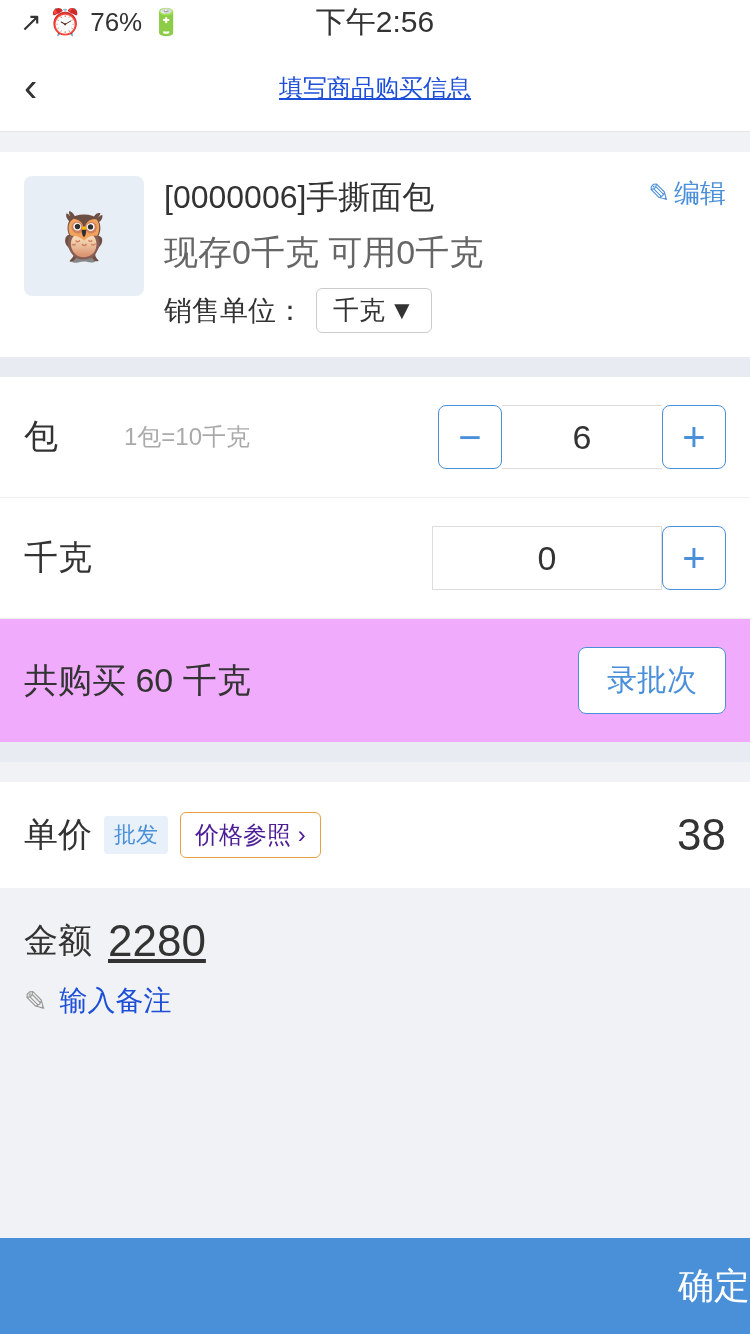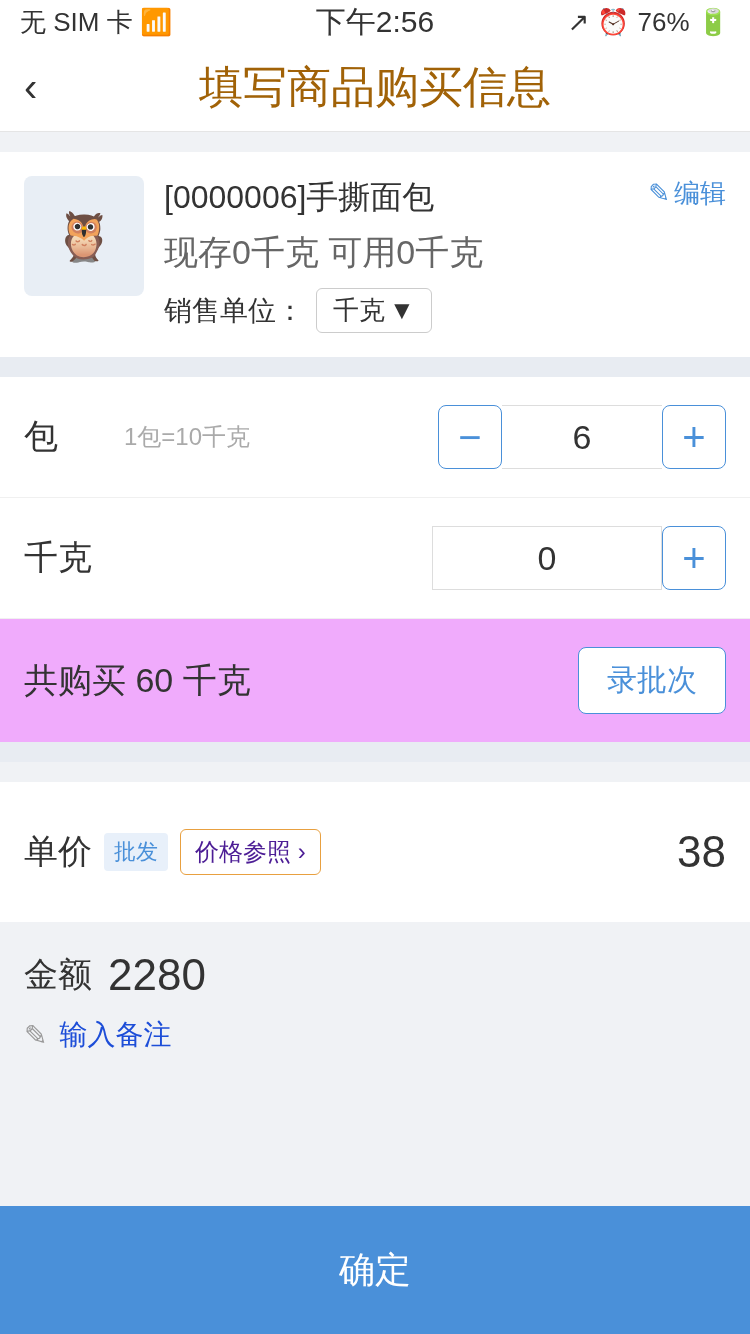--- a/index.html
+++ b/index.html
@@ -56,23 +56,24 @@
       position: relative;
     }
     .nav-back {
       position: absolute;
       left: 24px;
       font-size: 40px;
       color: #333;
       cursor: pointer;
     }
     .nav-title {
-      font-size: 44px;
-      font-weight: 500;
-      color: #a16207;
+      font-size: 24px;
+      font-weight: 500;
+      color: #1d4ed8;
+      text-decoration: underline;
     }
 
     
     .product-card {
       background: #fff;
       padding: 24px;
       display: flex;
       align-items: flex-start;
       gap: 20px;
       margin-top: 20px;
@@ -237,21 +238,21 @@
       font-size: 30px;
       color: #4a90d9;
       background: #fff;
       cursor: pointer;
     }
 
     
     .price-section {
       background: #fff;
       margin-top: 20px;
-      padding: 45px 24px;
+      padding: 28px 24px;
     }
     .price-row {
       display: flex;
       align-items: center;
       justify-content: space-between;
     }
     .price-label-group {
       display: flex;
       align-items: center;
       gap: 12px;
@@ -296,20 +297,21 @@
       gap: 16px;
     }
     .amount-label {
       font-size: 34px;
       color: #333;
     }
     .amount-value {
       font-size: 44px;
       color: #333;
       font-weight: 500;
+      text-decoration: underline;
     }
     .remark-row {
       display: flex;
       align-items: center;
       gap: 12px;
       margin-top: 16px;
     }
     .remark-icon {
       font-size: 28px;
       color: #999;
@@ -322,25 +324,25 @@
     
     .empty-space {
       background: #f0f2f5;
       flex: 1;
       min-height: 300px;
     }
 
     
     .confirm-bar {
       width: 750px;
-      height: 128px;
+      height: 96px;
       background: #4a90d9;
       display: flex;
       align-items: center;
-      justify-content: center;
+      justify-content: flex-end;
       position: fixed;
       bottom: 0;
       left: 0;
     }
     .confirm-btn-text {
       font-size: 36px;
       color: #fff;
       font-weight: 500;
     }
 
@@ -358,23 +360,20 @@
       border-left: 1px solid #ddd;
       border-right: none;
       border-radius: 0;
       width: 200px;
     }
   </style>
 </head>
 <body>
 
 <div class="status-bar">
-  <div class="status-bar-left">
-    <span>无 SIM 卡 📶</span>
-  </div>
   <div class="status-bar-center">下午2:56</div>
   <div class="status-bar-right">
     <span>↗</span>
     <span>⏰</span>
     <span>76%</span>
     <span>🔋</span>
   </div>
 </div>
 
 <div class="nav-bar">

